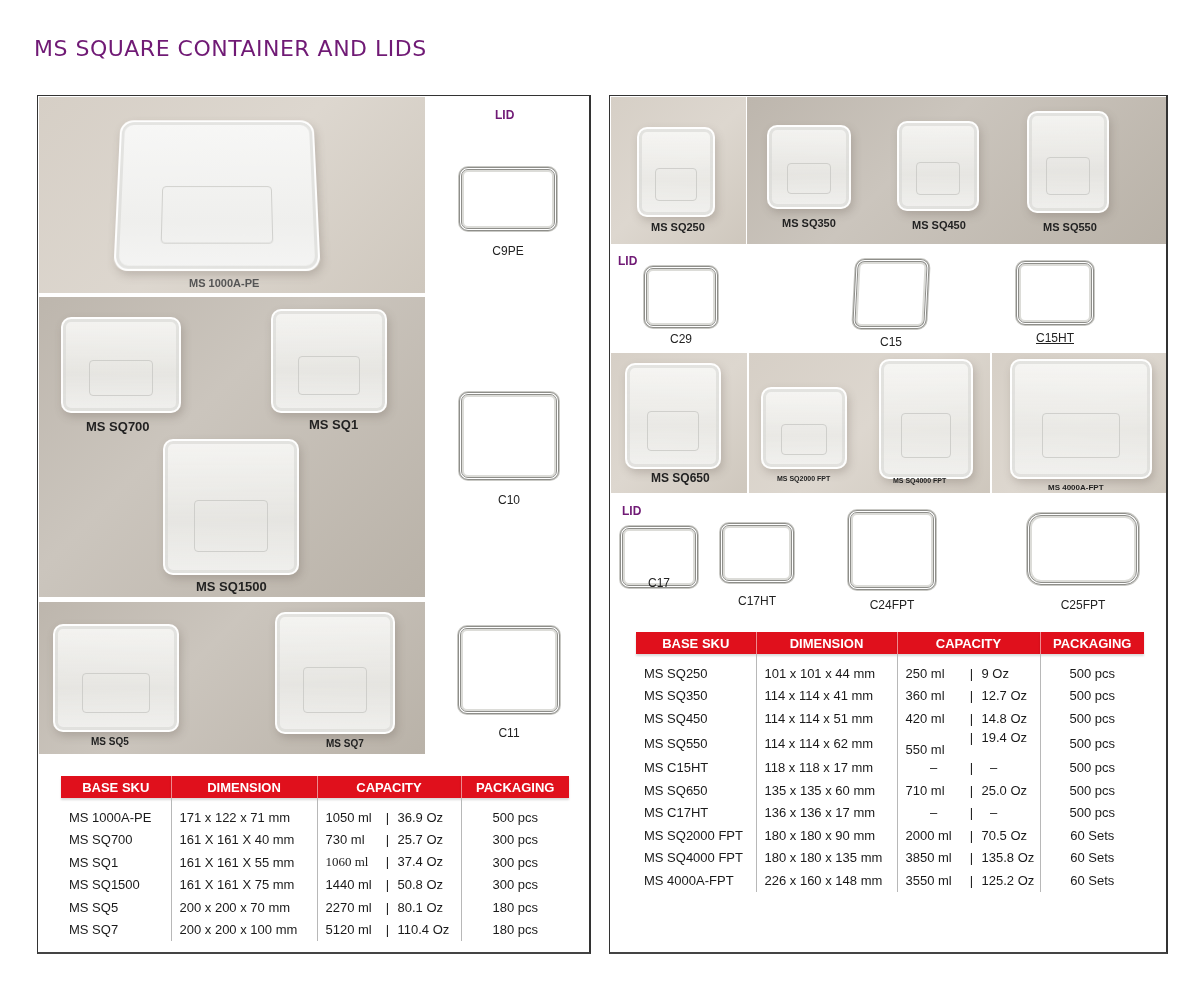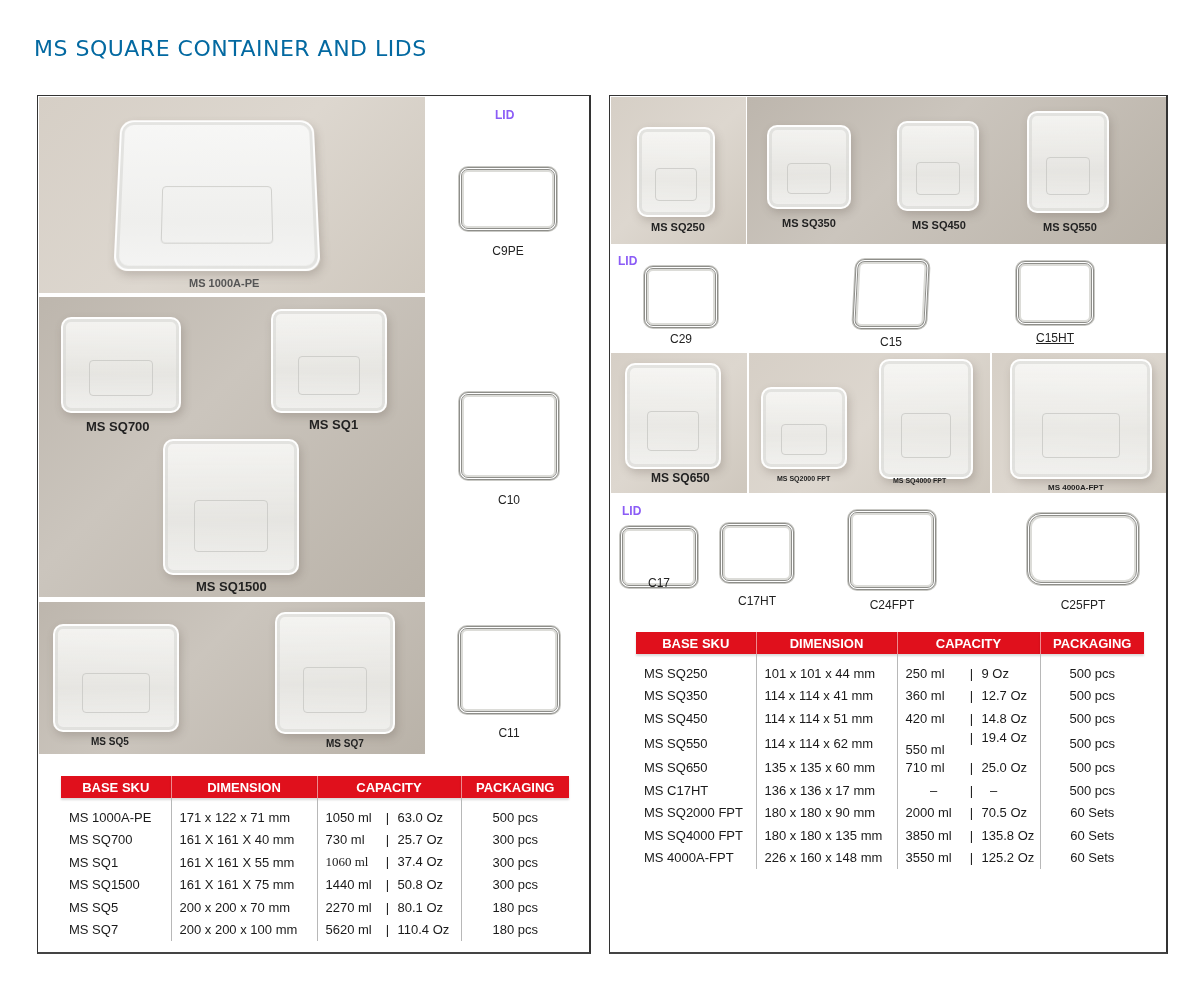--- a/index.html
+++ b/index.html
@@ -2,21 +2,21 @@
 <html><head>
 <meta charset="utf-8">
 <style>
   * { box-sizing: border-box; margin: 0; padding: 0; }
   html, body { width: 1200px; height: 997px; background: #ffffff; overflow: hidden; }
   body { position: relative; font-family: "Liberation Sans", sans-serif; color: #1a1a1a; }
 
   .page-title {
     position: absolute; left: 34px; top: 36px;
     font-family: "DejaVu Sans", sans-serif; font-size: 22px; letter-spacing: 0.5px;
-    color: #0369a1; font-weight: normal;
+    color: #701a75; font-weight: normal;
   }
 
   .panel {
     position: absolute; background: #fff;
     border: 1px solid #333;
     border-right: 2px solid #333; border-bottom: 2px solid #444;
   }
   .panel-left { left: 37px; top: 95px; width: 554px; height: 859px; }
   .panel-right { left: 609px; top: 95px; width: 559px; height: 859px; }
 
@@ -47,21 +47,21 @@
   .lid {
     position: absolute;
     border: 3px double #8e8e8a;
     border-radius: 9px;
     background: #fff;
     box-shadow: 0 0 0 1px #c9c9c5, inset 0 0 0 2px #dcdcd8;
   }
   .lid-label {
     position: absolute; font-size: 12px; color: #222; text-align: center; white-space: nowrap;
   }
-  .lid-heading { position: absolute; font-size: 12px; font-weight: bold; color: #8b5cf6; }
+  .lid-heading { position: absolute; font-size: 12px; font-weight: bold; color: #701a75; }
 
   .spec-table { position: absolute; border-collapse: collapse; font-size: 13px; }
   .spec-table th {
     background: #e0101c; color: #fff; font-weight: bold; font-size: 13px;
     height: 22px; padding: 0; text-align: center;
     border-right: 1px solid #f08a8f;
     box-shadow: 0 2px 2px rgba(0,0,0,0.15);
   }
   .spec-table th:last-child { border-right: none; margin-top: 12px; }
   .spec-table td {
@@ -129,21 +129,21 @@
           <td></td>
           <td></td>
         </tr>
       <tr>
         <td>MS 1000A-PE</td>
         <td>171 x 122 x 71 mm</td>
         <td>
             <span class="cap">
               <span class="ml" style="width:52px;">1050 ml</span>
               <span class="sep">|</span>
-              <span>63.0 Oz</span>
+              <span>36.9 Oz</span>
             </span>
           </td>
         <td>500 pcs</td>
       </tr>
       <tr>
         <td>MS SQ700</td>
         <td>161 X 161 X 40 mm</td>
         <td>
             <span class="cap">
               <span class="ml" style="width:52px;">730 ml</span>
@@ -187,21 +187,21 @@
               <span>80.1 Oz</span>
             </span>
           </td>
         <td>180 pcs</td>
       </tr>
       <tr>
         <td>MS SQ7</td>
         <td>200 x 200 x 100 mm</td>
         <td>
             <span class="cap">
-              <span class="ml" style="width:52px;">5620 ml</span>
+              <span class="ml" style="width:52px;">5120 ml</span>
               <span class="sep">|</span>
               <span>110.4 Oz</span>
             </span>
           </td>
         <td>180 pcs</td>
       </tr>
     </tbody>
   </table>
 </div>
 
@@ -311,20 +311,32 @@
         <td>
             <span class="cap">
               <span class="ml" style="width:56px;margin-top:12px;">550 ml</span>
               <span class="sep">|</span>
               <span>19.4 Oz</span>
             </span>
           </td>
         <td>500 pcs</td>
       </tr>
       <tr>
+        <td>MS C15HT</td>
+        <td>118 x 118 x 17 mm</td>
+        <td>
+            <span class="cap">
+              <span class="ml" style="width:56px; text-align:center;">–</span>
+              <span class="sep">|</span>
+              <span style="width:24px; text-align:center; display:inline-block;">–</span>
+            </span>
+          </td>
+        <td>500 pcs</td>
+      </tr>
+      <tr>
         <td>MS SQ650</td>
         <td>135 x 135 x 60 mm</td>
         <td>
             <span class="cap">
               <span class="ml" style="width:56px;">710 ml</span>
               <span class="sep">|</span>
               <span>25.0 Oz</span>
             </span>
           </td>
         <td>500 pcs</td>

